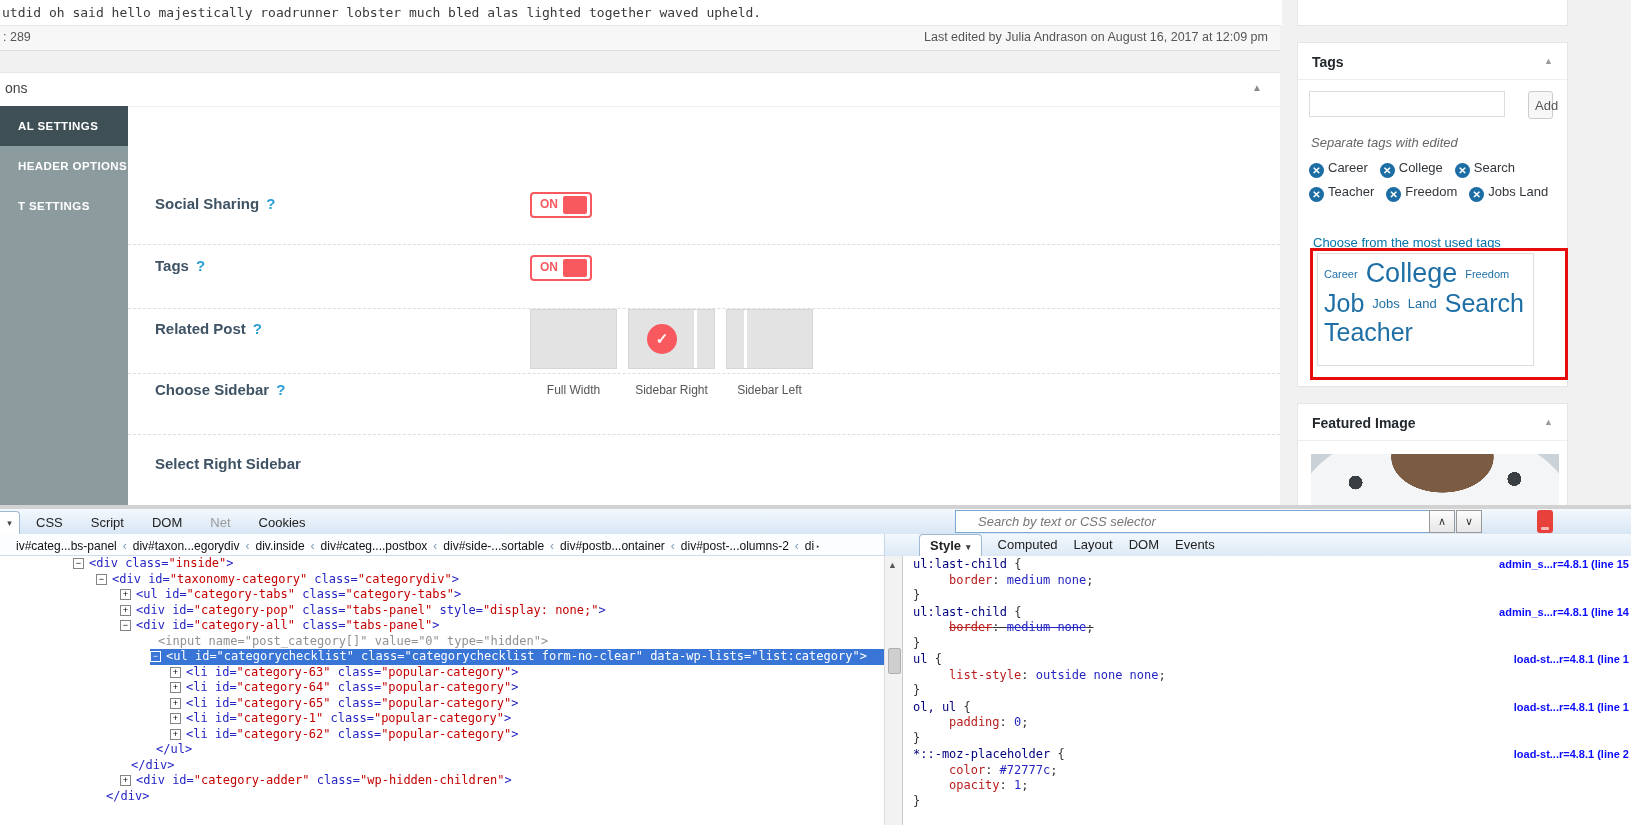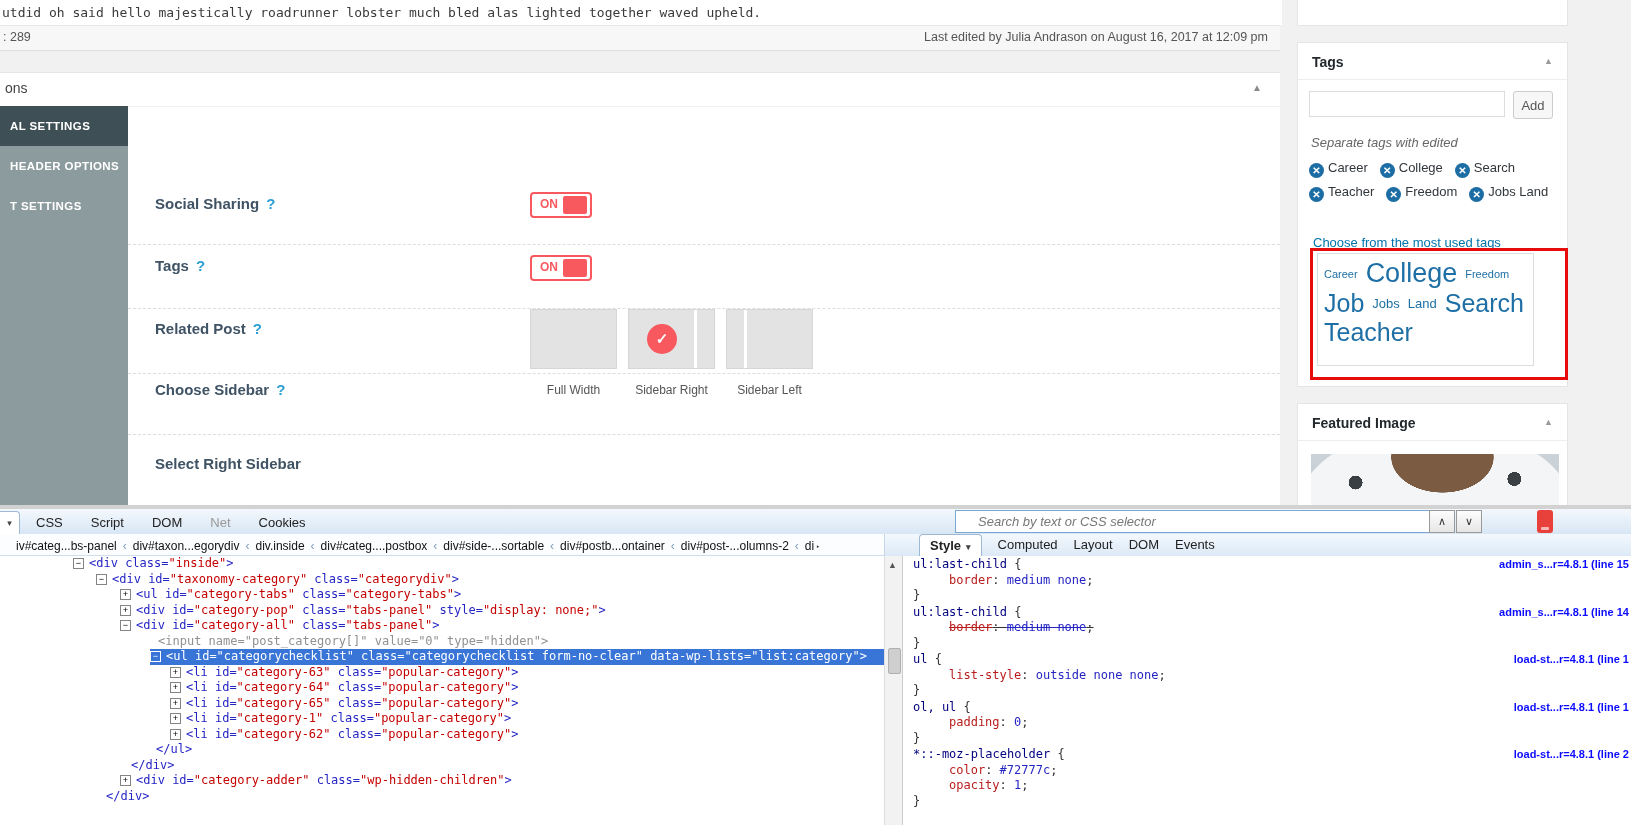--- a/index.html
+++ b/index.html
@@ -12,42 +12,42 @@
   .status-bar{left:0;top:25px;width:1280px;height:24px;background:#f7f7f7;border-top:1px solid #e5e5e5;border-bottom:1px solid #dedede;font-size:12.5px;color:#555}
   .status-left{position:absolute;left:3px;top:4px}
   .status-right{position:absolute;right:12px;top:4px}
   .rc-box{background:#fff;border:1px solid #e5e5e5}
   
   .options-panel{left:0;top:72px;width:1280px;height:433px;background:#fff;border-top:1px solid #e5e5e5}
   .op-header{position:absolute;left:0;top:0;width:100%;height:33px;border-bottom:1px solid #f0f0f0}
   .op-title{position:absolute;left:5px;top:7px;font-size:14px;color:#444}
   .op-arrow{position:absolute;right:18px;top:9px;font-size:10px;color:#8a8a8a;cursor:pointer}
   .op-nav{position:absolute;left:0;top:33px;width:128px;height:400px;background:#8c9b9d}
-  .nav-item{height:40px;line-height:40px;padding-left:10px;font-size:11.5px;font-weight:bold;color:#fff;letter-spacing:.4px;cursor:pointer;white-space:nowrap;overflow:hidden}
+  .nav-item{height:40px;line-height:40px;padding-left:18px;font-size:11.5px;font-weight:bold;color:#fff;letter-spacing:.4px;cursor:pointer;white-space:nowrap;overflow:hidden}
   .nav-item.active{background:#3e4f55}
   .opt-label{position:absolute;font-size:15px;font-weight:600;color:#3f5365}
   .opt-q{color:#2b9fd4;font-weight:700;margin-left:7px;cursor:pointer}
   .dashed{position:absolute;left:128px;width:1152px;border-top:1px dashed #ddd}
   .toggle{position:absolute;width:58px;height:22px;border:2px solid #f8595f;border-radius:4px;background:#fff;cursor:pointer}
   .toggle .t-on{position:absolute;left:8px;top:3px;font-size:12px;font-weight:bold;color:#f8595f}
   .toggle .t-knob{position:absolute;right:3px;top:2px;width:24px;height:18px;background:#f8595f;border-radius:2px}
   .thumb{width:85px;height:58px;background:#e3e3e3;border:1px solid #d6d6d6;position:relative;cursor:pointer}
   .thumb .vline{position:absolute;top:0;bottom:0;width:3px;background:#fff}
   .thumb-label{width:87px;text-align:center;font-size:12px;color:#555;margin-top:14px}
   .check-badge{position:absolute;width:30px;height:30px;border-radius:50%;background:#f8595f;color:#fff;font-size:15px;font-weight:bold;text-align:center;line-height:30px}
   .select{position:absolute;left:530px;top:371px;width:718px;height:40px;background:#fff;border:1px solid #ddd;cursor:pointer}
   .select .sel-text{position:absolute;left:18px;top:12px;font-size:13px;color:#444}
   .select .sel-caret{position:absolute;right:10px;top:12px;color:#a0a5aa;font-size:11px}
   
   .postbox{position:absolute;background:#fff;border:1px solid #e5e5e5}
   .pb-title{position:absolute;left:14px;top:11px;font-size:14px;font-weight:600;color:#23282d}
   .pb-arrow{position:absolute;right:14px;top:13px;font-size:9px;color:#999;cursor:pointer}
   .pb-divider{position:absolute;left:0;top:36px;width:100%;border-top:1px solid #eee}
   .tag-input{position:absolute;left:11px;top:48px;width:182px;height:24px;border:1px solid #ddd;font-size:13px;padding:0 6px;color:#32373c}
-  .add-btn{position:absolute;right:14px;top:48px;width:40px;height:28px;background:#f7f7f7;border:1px solid #ccc;border-radius:3px;font-size:13px;color:#555;cursor:pointer}
+  .add-btn{position:absolute;right:14px;top:48px;width:25px;height:28px;background:#f7f7f7;border:1px solid #ccc;border-radius:3px;font-size:13px;color:#555;cursor:pointer}
   .tag-hint{position:absolute;left:13px;top:92px;font-size:13px;font-style:italic;color:#666}
   .chips{position:absolute;left:11px;top:112px;width:252px;line-height:23px}
   .chip{display:inline-block;margin-right:12px;white-space:nowrap;font-size:13px;color:#32373c}
   .chip .x{display:inline-block;width:15px;height:15px;border-radius:50%;background:#1d6da5;color:#fff;font-size:10px;font-weight:bold;text-align:center;line-height:15px;margin-right:4px;vertical-align:-2px;cursor:pointer}
   .most-used{position:absolute;left:15px;top:192px;font-size:13px;color:#0073aa;text-decoration:underline;cursor:pointer}
   .cloud-box{position:absolute;left:19px;top:210px;width:217px;height:113px;border:1px solid #ddd;background:#fff;padding:4px 6px;box-sizing:border-box;overflow:hidden}
   .cloudline{white-space:nowrap}
   .cloud-word{color:#1d6fa5;margin-right:8px;cursor:pointer;vertical-align:middle}
   .red-annotation{position:absolute;left:12px;top:205px;width:252px;height:126px;border:3px solid #e60c0c;pointer-events:none}
   .photo{position:absolute;left:13px;top:50px;width:248px;height:52px;overflow:hidden;

